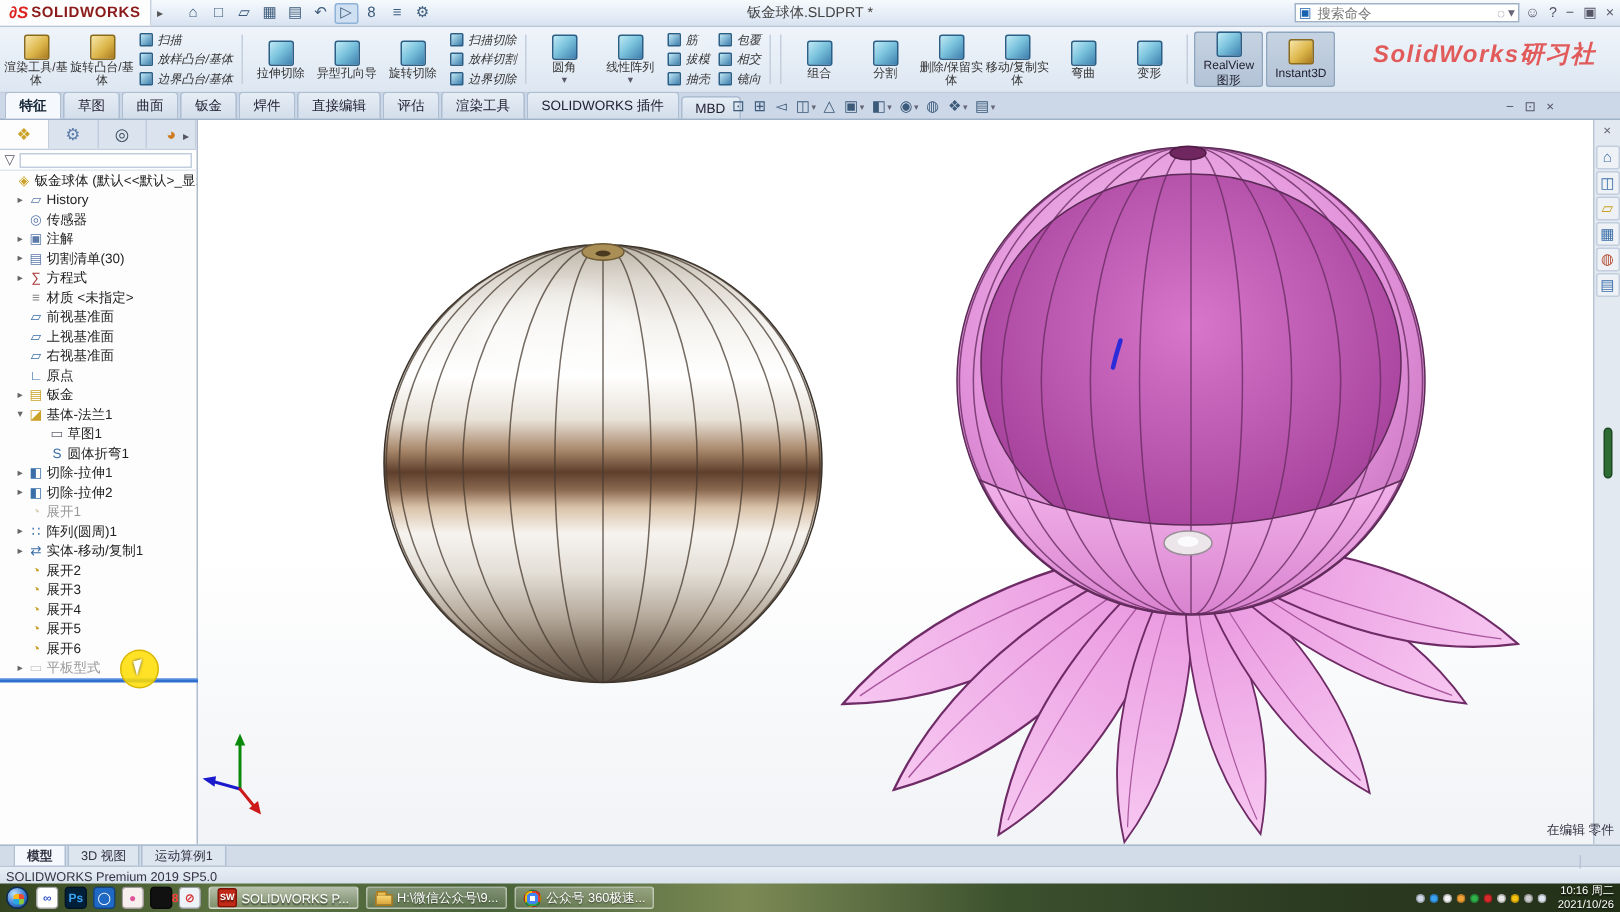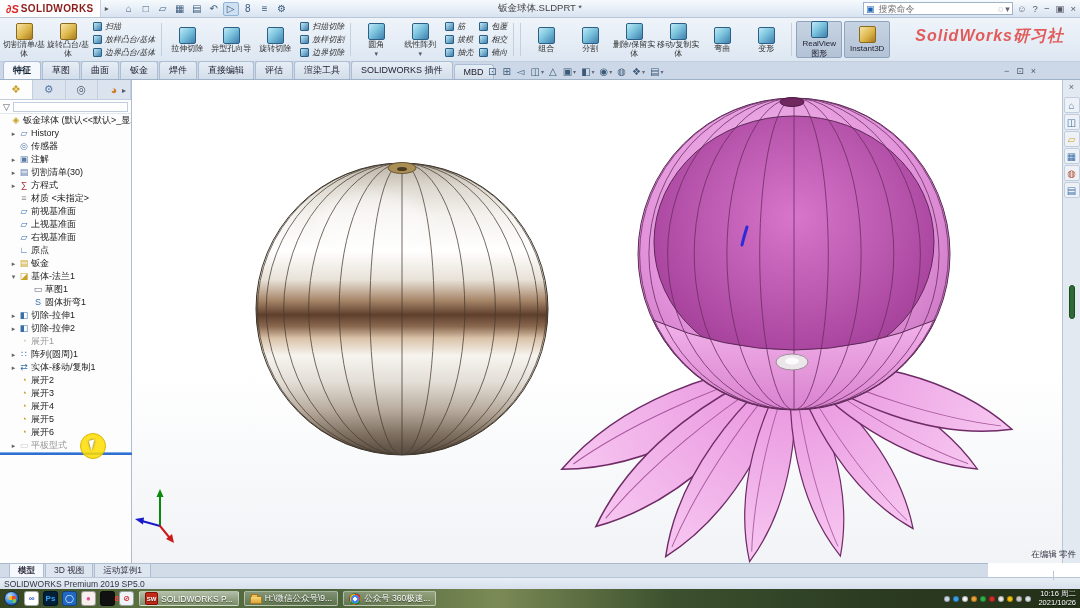--- a/index.html
+++ b/index.html
@@ -89,21 +89,21 @@
 
   
   .rightstrip{left:1062px;top:80px;width:18px;height:483px;background:#e3e9f0;border-left:1px solid #b9c6d6;
     display:flex;flex-direction:column;align-items:center;padding-top:2px;gap:0;}
   .stripclose{font-size:9px;color:#667;height:14px;}
   .rtab{width:16px;height:16px;display:flex;align-items:center;justify-content:center;font-size:10px;
     border:1px solid #c2cedd;background:#eef2f7;margin-top:1px;border-radius:2px;}
   .greenthumb{position:absolute;left:1069px;top:285px;width:6px;height:34px;border-radius:3px;background:#2e6b33;border:1px solid #1d4a22;}
 
   
-  .bottombar{left:0;top:563px;width:988px;height:14px;background:#d2dce8;border-top:1px solid #a9b9cc;
+  .bottombar{left:0;top:563px;width:1080px;height:14px;background:#d2dce8;border-top:1px solid #a9b9cc;
     display:flex;align-items:center;font-size:8.5px;color:#334;}
   .bnav{display:flex;gap:1px;padding:0 3px;color:#667;font-size:7px;}
   .btab{padding:1px 8px;background:#dde5ef;border:1px solid #aebed2;border-bottom:none;margin-right:1px;white-space:nowrap;}
   .btab.active{background:#f5f8fc;font-weight:bold;}
 
   
   .statusbar{left:0;top:577px;width:1080px;height:13px;background:linear-gradient(#e8eef5,#d5dfeb);
     border-top:1px solid #b7c5d6;display:flex;align-items:center;font-size:8.5px;color:#334;padding:0 4px;}
   .st-right{margin-left:auto;display:flex;align-items:center;gap:10px;flex-direction:column;}
   .st-sep{width:1px;height:9px;background:#b7c5d6;}
@@ -196,21 +196,21 @@
         <span><i style="font-style:normal">▣</i></span>
         <span><i style="font-style:normal">×</i></span>
       </div>
   </div>
 </div>
 
 <div class="abs ribbon">
   <div class="rgroup">
     <div class="bigbtn">
         <span class="ric gold"></span>
-        <span>切割清单/基体</span>
+        <span>渲染工具/基体</span>
       </div>
     <div class="bigbtn">
         <span class="ric gold"></span>
         <span>旋转凸台/基体</span>
       </div>
     <div class="stack">
       <div class="srow">
           <span class="sic"></span>
           <span>扫描</span>
         </div>

